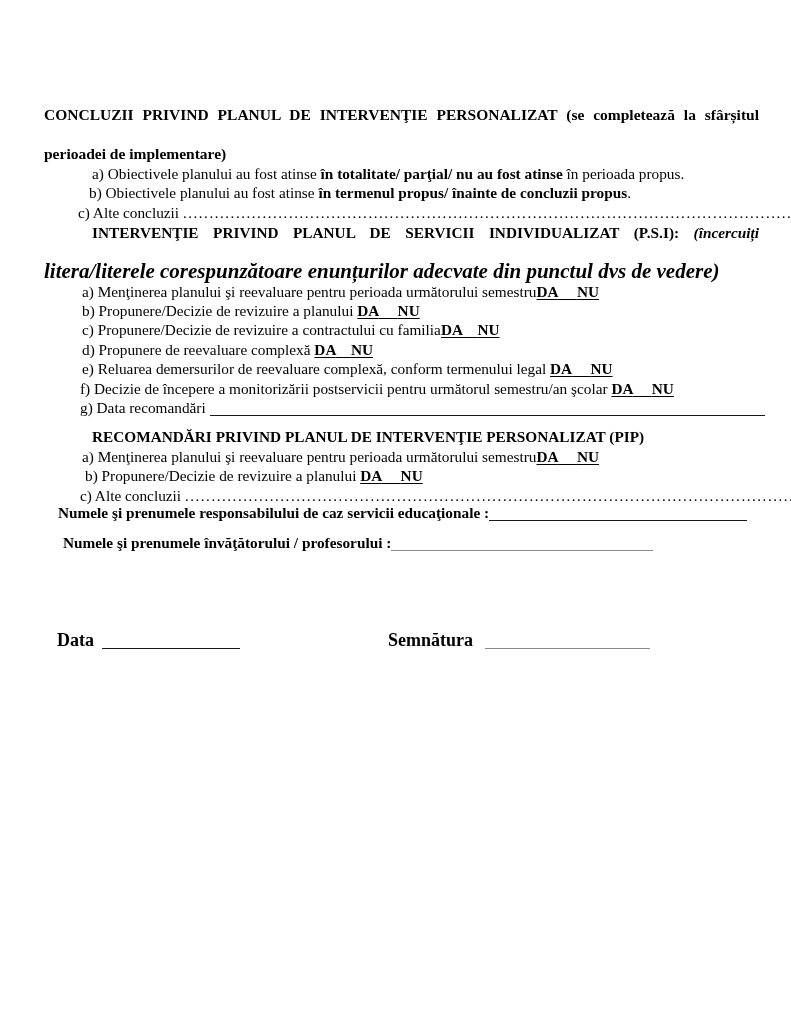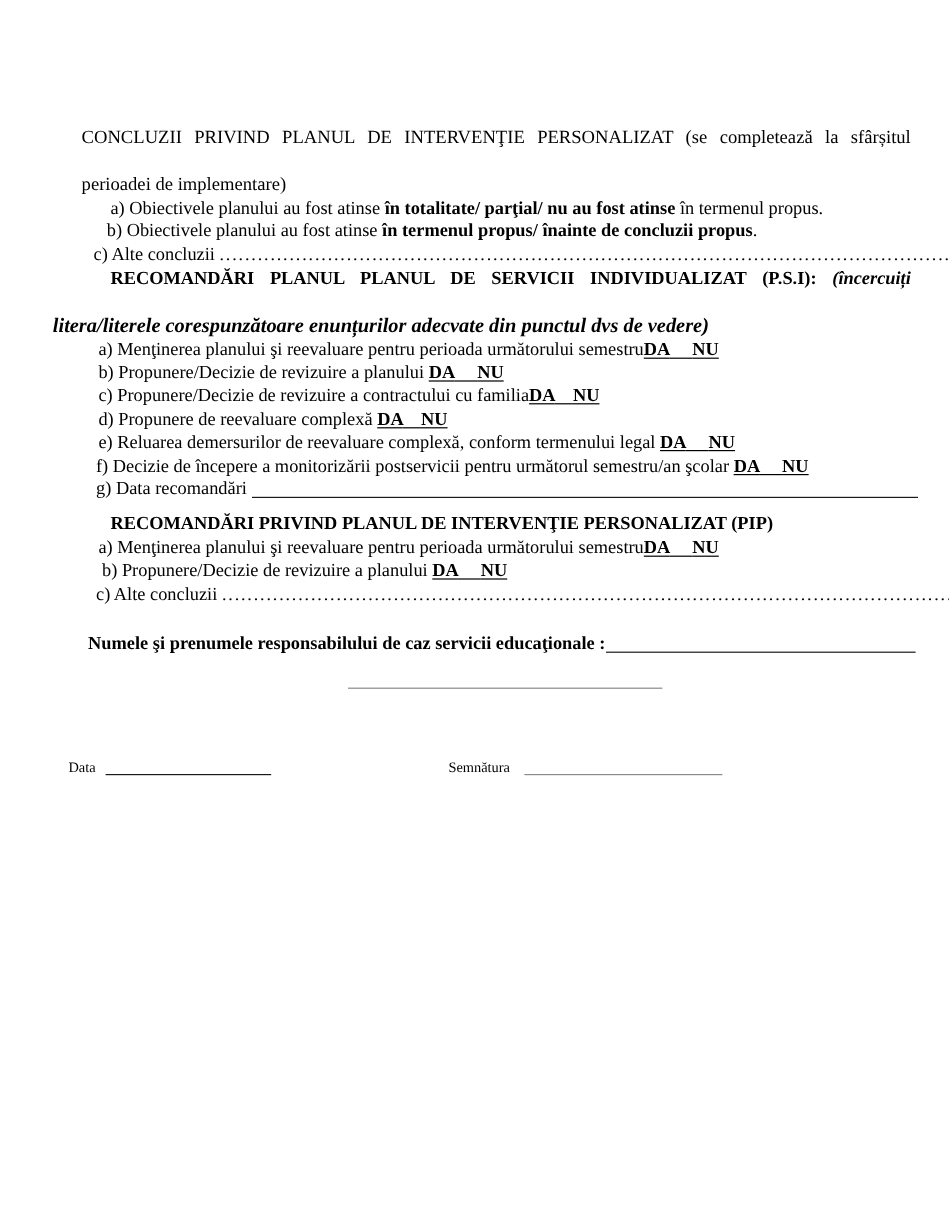--- a/index.html
+++ b/index.html
@@ -34,26 +34,25 @@
   
   .line {
     font-size: 15.3px;
     line-height: 19.4px;
     white-space: nowrap;
   }
   .b { font-weight: bold; }
 
   
   .head-just {
-    font-weight: normal;
+    font-weight: bold;
     font-size: 15.5px;
     line-height: 19.6px;
     text-align: justify;
     white-space: normal;
-    margin-left: 24px;
   }
   .head-just .stretch {
     display: block;
     text-align: justify;
   }
   .head-just .stretch::after {
     content: "";
     display: inline-block;
     width: 100%;
   }
@@ -88,21 +87,21 @@
     display: inline-block;
     width: 100%;
   }
   .psi-ital {
     font-style: italic;
     font-weight: bold;
   }
   .psi-line2 {
     font-style: italic;
     font-weight: bold;
-    font-size: 17px;
+    font-size: 21px;
     line-height: 19.4px;
     white-space: nowrap;
   }
 
   .pip-head {
     font-weight: bold;
     font-size: 15.3px;
     line-height: 19.4px;
     padding-left: 48px;
     white-space: nowrap;
@@ -132,74 +131,73 @@
   .rule-light {
     display: inline-block;
     vertical-align: -3px;
     border-bottom: 1.3px solid #8a8a8a;
     height: 0;
   }
 
   .names {
     position: absolute;
     left: 58px;
-    top: 522px;
+    top: 498px;
     width: 720px;
-    text-align: center;
   }
   .name-line {
     font-weight: bold;
     font-size: 15.3px;
     line-height: 30px;
     white-space: nowrap;
   }
   .name-line.second { padding-left: 5px; }
 
   .footer {
     position: absolute;
     left: 57px;
     top: 630px;
     width: 720px;
     white-space: nowrap;
   }
   .footer .fl {
     display: inline-block;
-    font-weight: normal;
-    font-size: 12px;
+    font-weight: bold;
+    font-size: 18px;
   }
   .sig-gap { display: inline-block; width: 148px; }
 
   .spacer-sm { height: 10px; }
 </style>
 </head>
 <body>
 
 <div class="page">
 
   <div class="content">
 
     <div class="head-just">
       <span class="stretch">CONCLUZII PRIVIND PLANUL DE INTERVENŢIE PERSONALIZAT (se completează la sfârșitul</span>
       <span>perioadei de implementare)</span>
     </div>
 
     <div class="line li-a">
-      <span>a)</span><span>  Obiectivele planului  au fost atinse </span><span class="b">în totalitate/ parţial/ nu au fost atinse</span><span> în termenul propus.</span>
+      <span>a)</span><span>  Obiectivele planului  au fost atinse </span><span class="b">în totalitate/ parţial/ nu au fost atinse</span><span> în perioada propus.</span>
     </div>
 
     <div class="line li-b">
       <span>b)</span><span> Obiectivele planului   au fost atinse  </span><span class="b">în termenul propus/ înainte de concluzii propus</span><span>.</span>
     </div>
 
     <div class="line li-c">
       <span>c)</span><span> Alte concluzii </span><span class="dots">................................................................................................................................</span>
     </div>
 
 
-    <div class="psi-head"><span>RECOMANDĂRI PLANUL PLANUL DE SERVICII INDIVIDUALIZAT (P.S.I):</span> <span class="psi-ital">(încercuiți</span></div>
+    <div class="psi-head"><span>INTERVENŢIE PRIVIND PLANUL DE SERVICII INDIVIDUALIZAT (P.S.I):</span> <span class="psi-ital">(încercuiți</span></div>
     <div class="psi-line2">litera/literele corespunzătoare enunțurilor adecvate din punctul dvs de vedere)</div>
 
     <div class="line li2">
       <span>a)</span><span> Menţinerea planului  şi reevaluare pentru perioada următorului semestru</span><span class="danu"><span>DA</span><span>     </span><span>NU</span></span>
     </div>
 
     <div class="line li2">
       <span>b)</span><span> Propunere/Decizie de revizuire a planului </span><span class="danu"><span>DA</span><span>     </span><span>NU</span></span>
     </div>
 
@@ -239,21 +237,21 @@
       <span>c)</span><span> Alte concluzii </span><span class="dots">................................................................................................................................</span>
     </div>
 
   </div>
 
   <div class="names">
     <div class="name-line">
       <span>Numele şi prenumele responsabilului de caz servicii educaţionale :</span><span class="rule" style="width:258px;"></span>
     </div>
     <div class="name-line second">
-      <span class="rule-light" style="width:262px;"></span>
+      <span>Numele şi prenumele învăţătorului / profesorului :</span><span class="rule-light" style="width:262px;"></span>
     </div>
   </div>
 
   <div class="footer">
     <span class="fl">Data</span><span class="rule" style="width:138px; margin-left:8px;"></span><span class="sig-gap"></span><span class="fl">Semnătura</span><span class="rule-light" style="width:165px; margin-left:12px;"></span>
   </div>
 
 </div>
 
 </body></html>

